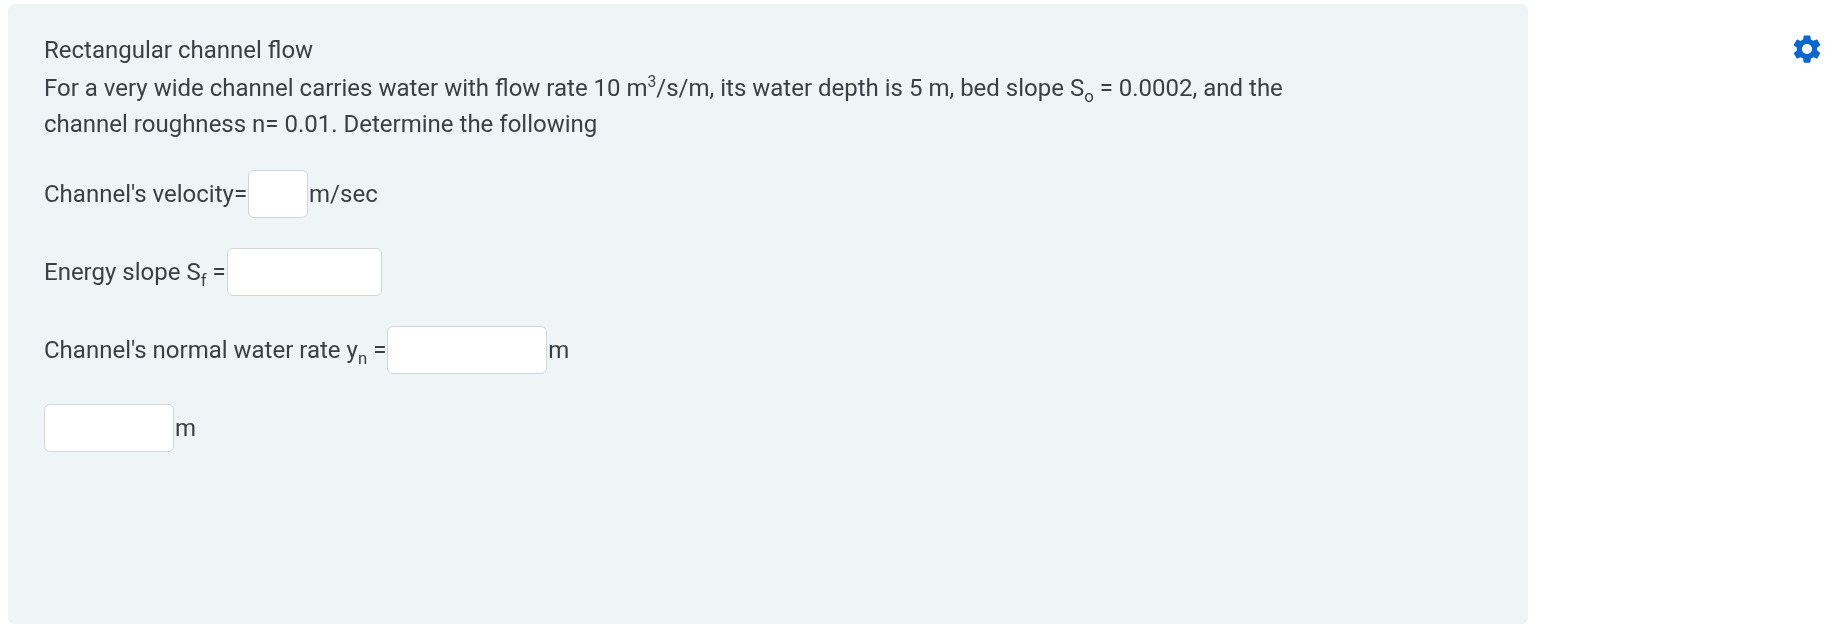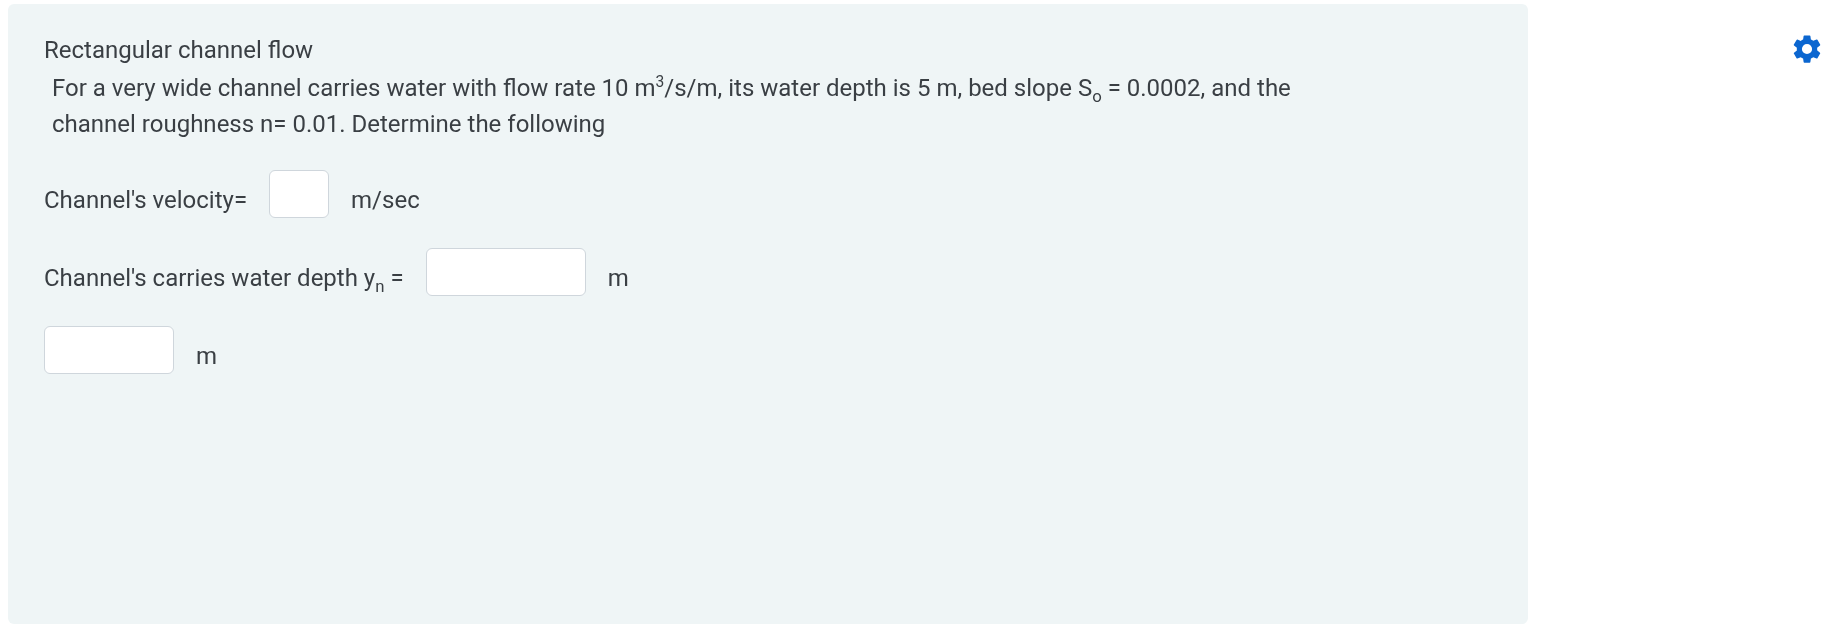--- a/index.html
+++ b/index.html
@@ -26,27 +26,26 @@
       line-height: 1.5;
     }
     .question-title {
       font-weight: 400;
       margin-bottom: 2px;
     }
     .question-text {
       font-weight: 400;
       margin-bottom: 28px;
       max-width: 1250px;
-      margin-left: 8px;
     }
     .answer-row {
       display: flex;
-      align-items: flex-end;
+      align-items: center;
       margin-bottom: 30px;
-      gap: 22px;
+      gap: 1px;
     }
     .answer-label {
       white-space: nowrap;
     }
     .answer-input {
       border: 1px solid #cfd6dc;
       border-radius: 6px;
       background: #ffffff;
       height: 48px;
       padding: 0 10px;
@@ -89,24 +88,30 @@
   <div class="question-text">
     <span>For a very wide channel carries water with flow rate 10 m</span><sup>3</sup><span>/s/m, its water depth is 5 m, bed slope S</span><sub>o</sub><span> = 0.0002, and the channel roughness n= 0.01. Determine the following</span>
   </div>
 
   <div class="answer-row">
     <span class="answer-label">Channel's velocity=</span>
     <input type="text" class="answer-input narrow" value="" style="">
     <span class="unit">m/sec</span>
   </div>
 
+  <div class="answer-row">
+    <span class="answer-label">
+      <span>Energy slope S</span><sub>f</sub><span> =</span>
+    </span>
+    <input type="text" class="answer-input medium" value="" style="">
+  </div>
 
   <div class="answer-row">
     <span class="answer-label">
-      <span>Channel's carries water depth y</span><sub>n</sub><span> =</span>
+      <span>Channel's normal water rate y</span><sub>n</sub><span> =</span>
     </span>
     <input type="text" class="answer-input wide" value="" style="">
     <span class="unit">m</span>
   </div>
 
   <div class="answer-row">
     <input type="text" class="answer-input short" value="" style="">
     <span class="unit">m</span>
   </div>
 </div>

